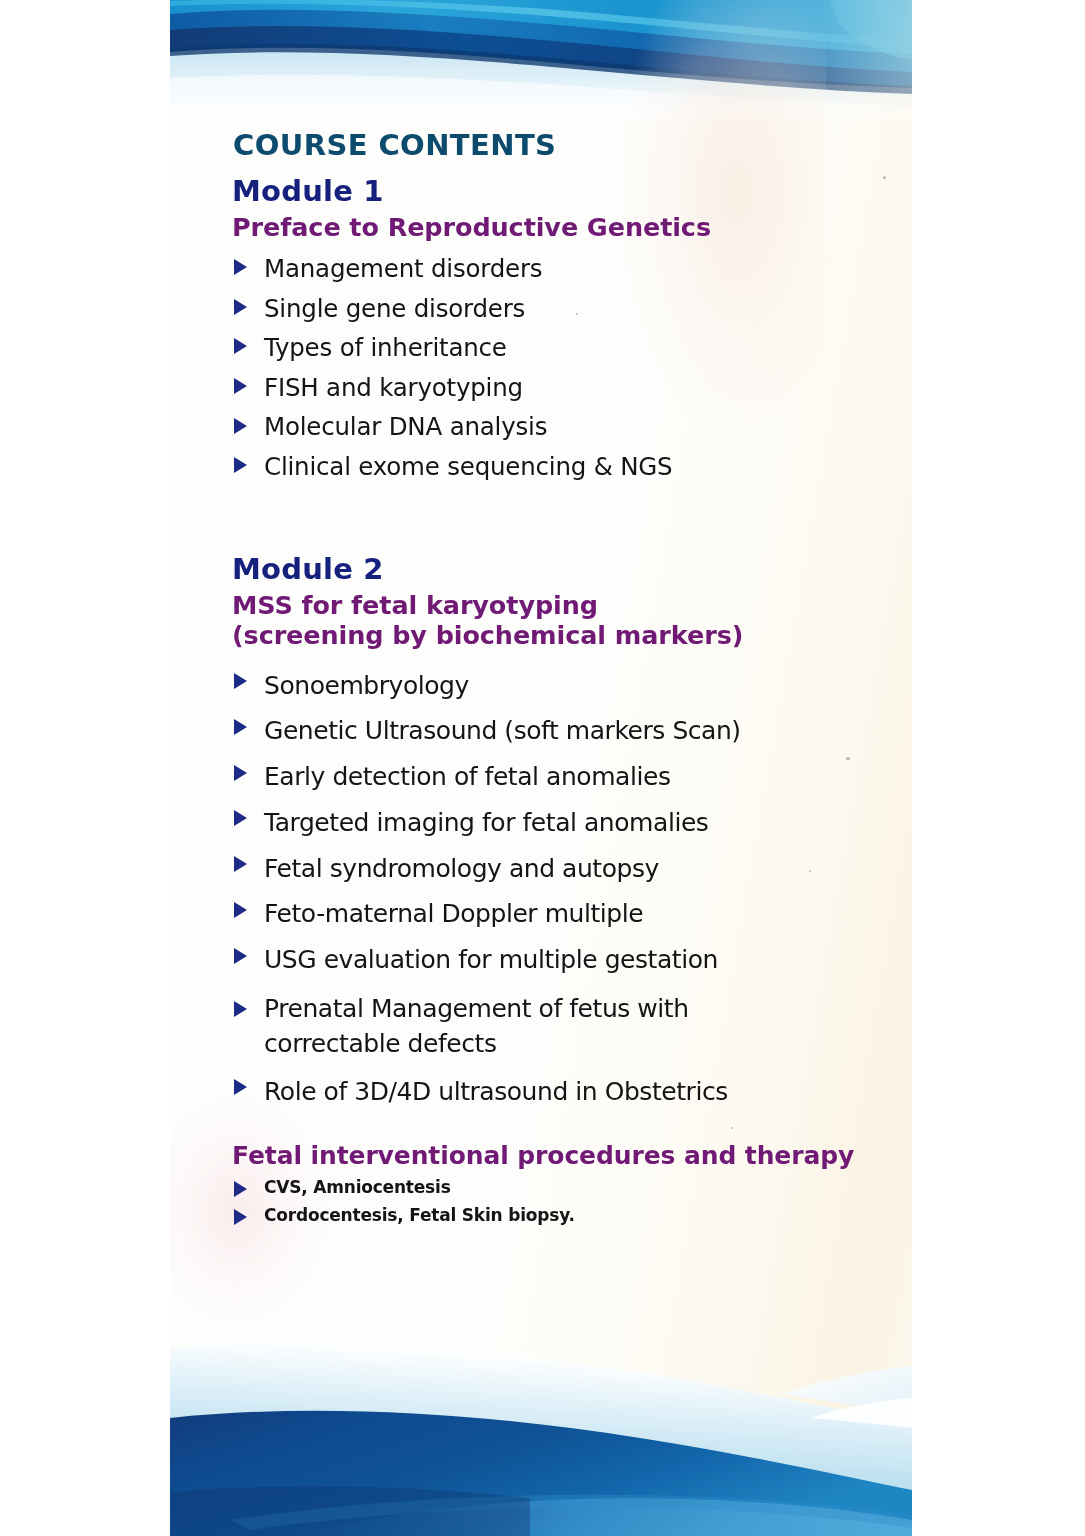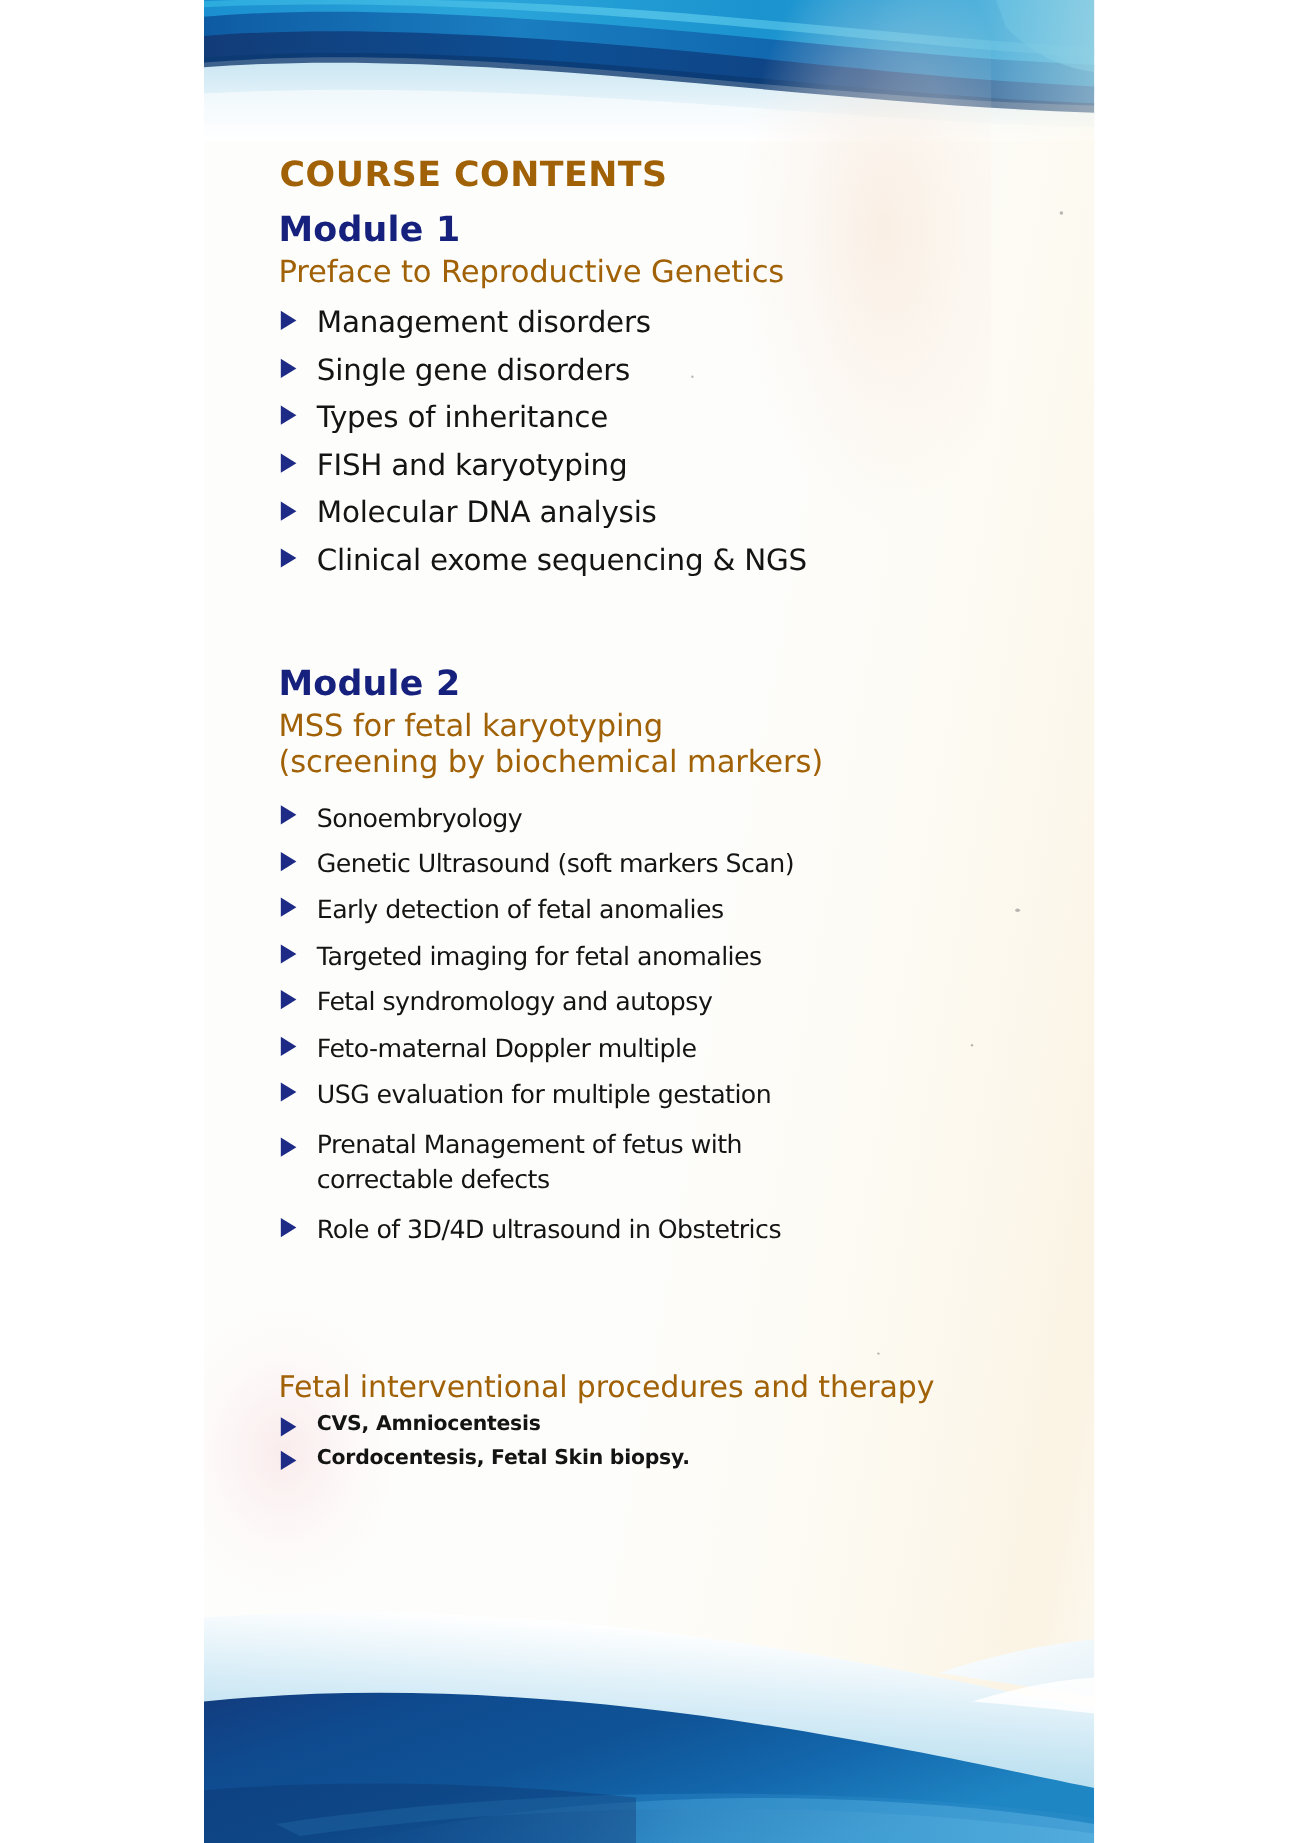--- a/index.html
+++ b/index.html
@@ -102,39 +102,39 @@
   }
 
   .course-title {
     position: absolute;
     left: 63px;
     top: 128px;
     font-family: "DejaVu Sans", sans-serif;
     font-size: 29px;
     font-weight: bold;
     letter-spacing: 0.4px;
-    color: #a16207;
+    color: #0c4a6e;
     white-space: nowrap;
   }
 
   .module-block { position: absolute; left: 62px; width: 660px; }
 
   .module-label {
     font-family: "DejaVu Sans", sans-serif;
     font-size: 29px;
     font-weight: bold;
     color: #16217e;
     letter-spacing: 0.2px;
     line-height: 1.05;
   }
   .module-heading {
     font-family: "DejaVu Sans", sans-serif;
     font-size: 25.5px;
-    font-weight: normal;
-    color: #a16207;
+    font-weight: bold;
+    color: #701a75;
     letter-spacing: -0.1px;
     line-height: 1.16;
     margin-top: 7px;
   }
   .module-heading .line2 { display: block; }
 
   ul.bullets {
     list-style: none;
     margin: 0;
     padding: 0;
@@ -161,21 +161,21 @@
   ul.bullets li .wrap2 { display: block; }
 
   
   #module-1 { top: 176px; }
   #module-1 ul.bullets { margin-top: 6px; }
   #module-1 ul.bullets li { line-height: 1.615; font-size: 24.5px; }
 
   
   #module-2 { top: 554px; }
   #module-2 ul.bullets { margin-top: 12px; }
-  #module-2 ul.bullets li { line-height: 1.83; font-size: 21px; letter-spacing: -0.45px; }
+  #module-2 ul.bullets li { line-height: 1.83; font-size: 25px; letter-spacing: -0.45px; }
   #module-2 ul.bullets li.two-line { line-height: 1.40; margin-top: 8px; margin-bottom: 8px; }
 
   
   #module-3 { top: 1134px; }
   #module-3 .module-heading { font-size: 25px; }
   #module-3 ul.bullets { margin-top: 4px; }
   #module-3 ul.bullets li { line-height: 1.62; font-size: 17px; font-weight: bold; }
 
   
   .speck {

